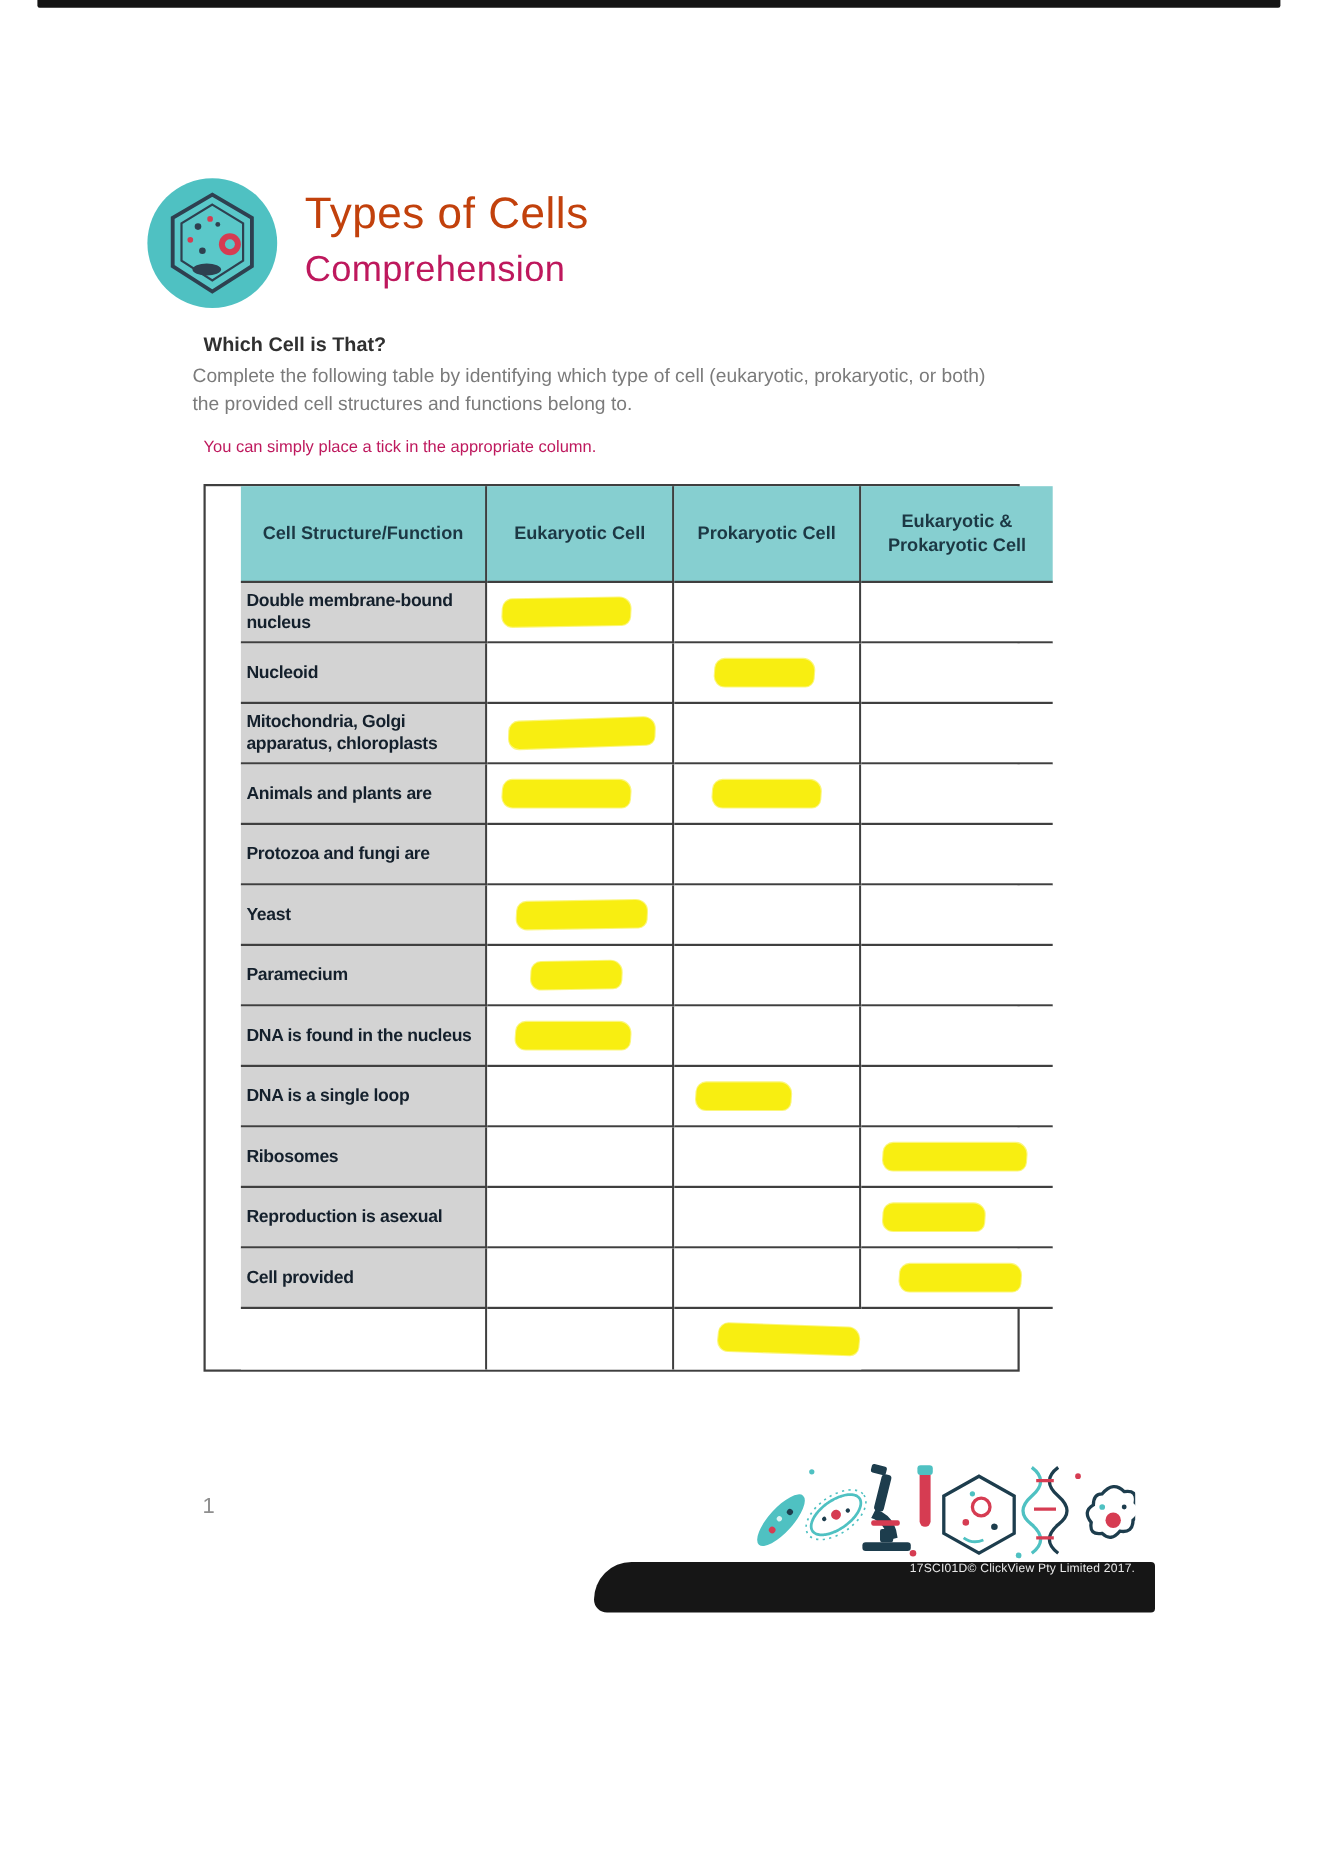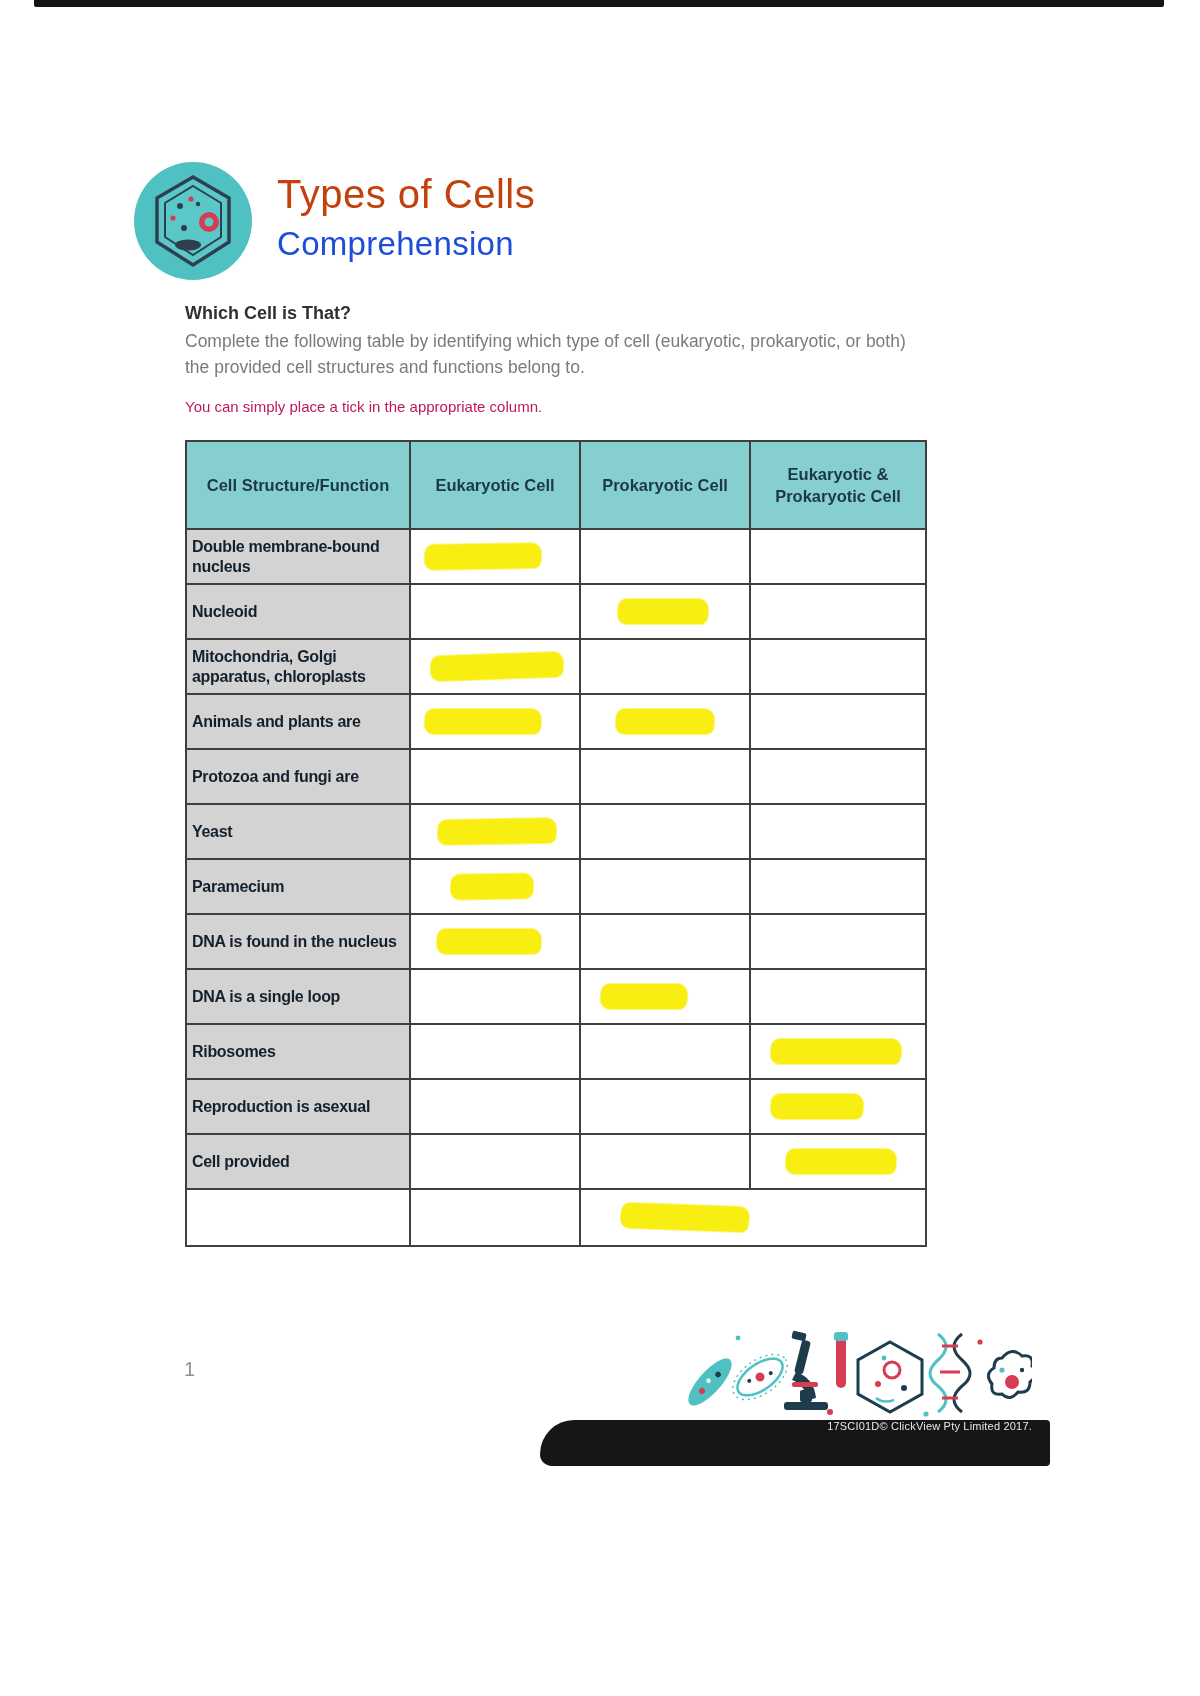--- a/index.html
+++ b/index.html
@@ -36,36 +36,36 @@
   }
   .doc-title {
     font-size: 40px;
     font-weight: 500;
     color: #c2410c;
     letter-spacing: 0.5px;
   }
   .doc-subtitle {
     font-size: 33px;
     font-weight: 400;
-    color: #1d4ed8;
+    color: #be185d;
     margin-top: 8px;
     letter-spacing: 0.3px;
   }
 
   
   .section-heading {
     position: absolute;
     left: 185px; top: 303px;
     font-size: 18px;
     font-weight: bold;
     color: #303030;
   }
   .instructions {
     position: absolute;
-    left: 185px; top: 328px;
+    left: 175px; top: 328px;
     width: 738px;
     font-size: 17.5px;
     line-height: 1.5;
     color: #7b7b7b;
   }
   .note {
     position: absolute;
     left: 185px; top: 398px;
     width: 738px;
     font-size: 15px;
@@ -76,20 +76,21 @@
   .wtable {
     position: absolute;
     left: 185px; top: 440px;
     width: 742px;
     border: 2px solid var(--table-line, #3f3f3f);
     background: #ffffff;
   }
   .thead, .trow {
     display: grid;
     grid-template-columns: 224px 170px 170px 174px;
+    padding-left: 32px;
   }
   .hcell {
     background: var(--header-teal, #86cfd0);
     min-height: 88px;
     display: flex;
     align-items: center;
     justify-content: center;
     text-align: center;
     font-weight: bold;
     font-size: 16.5px;

